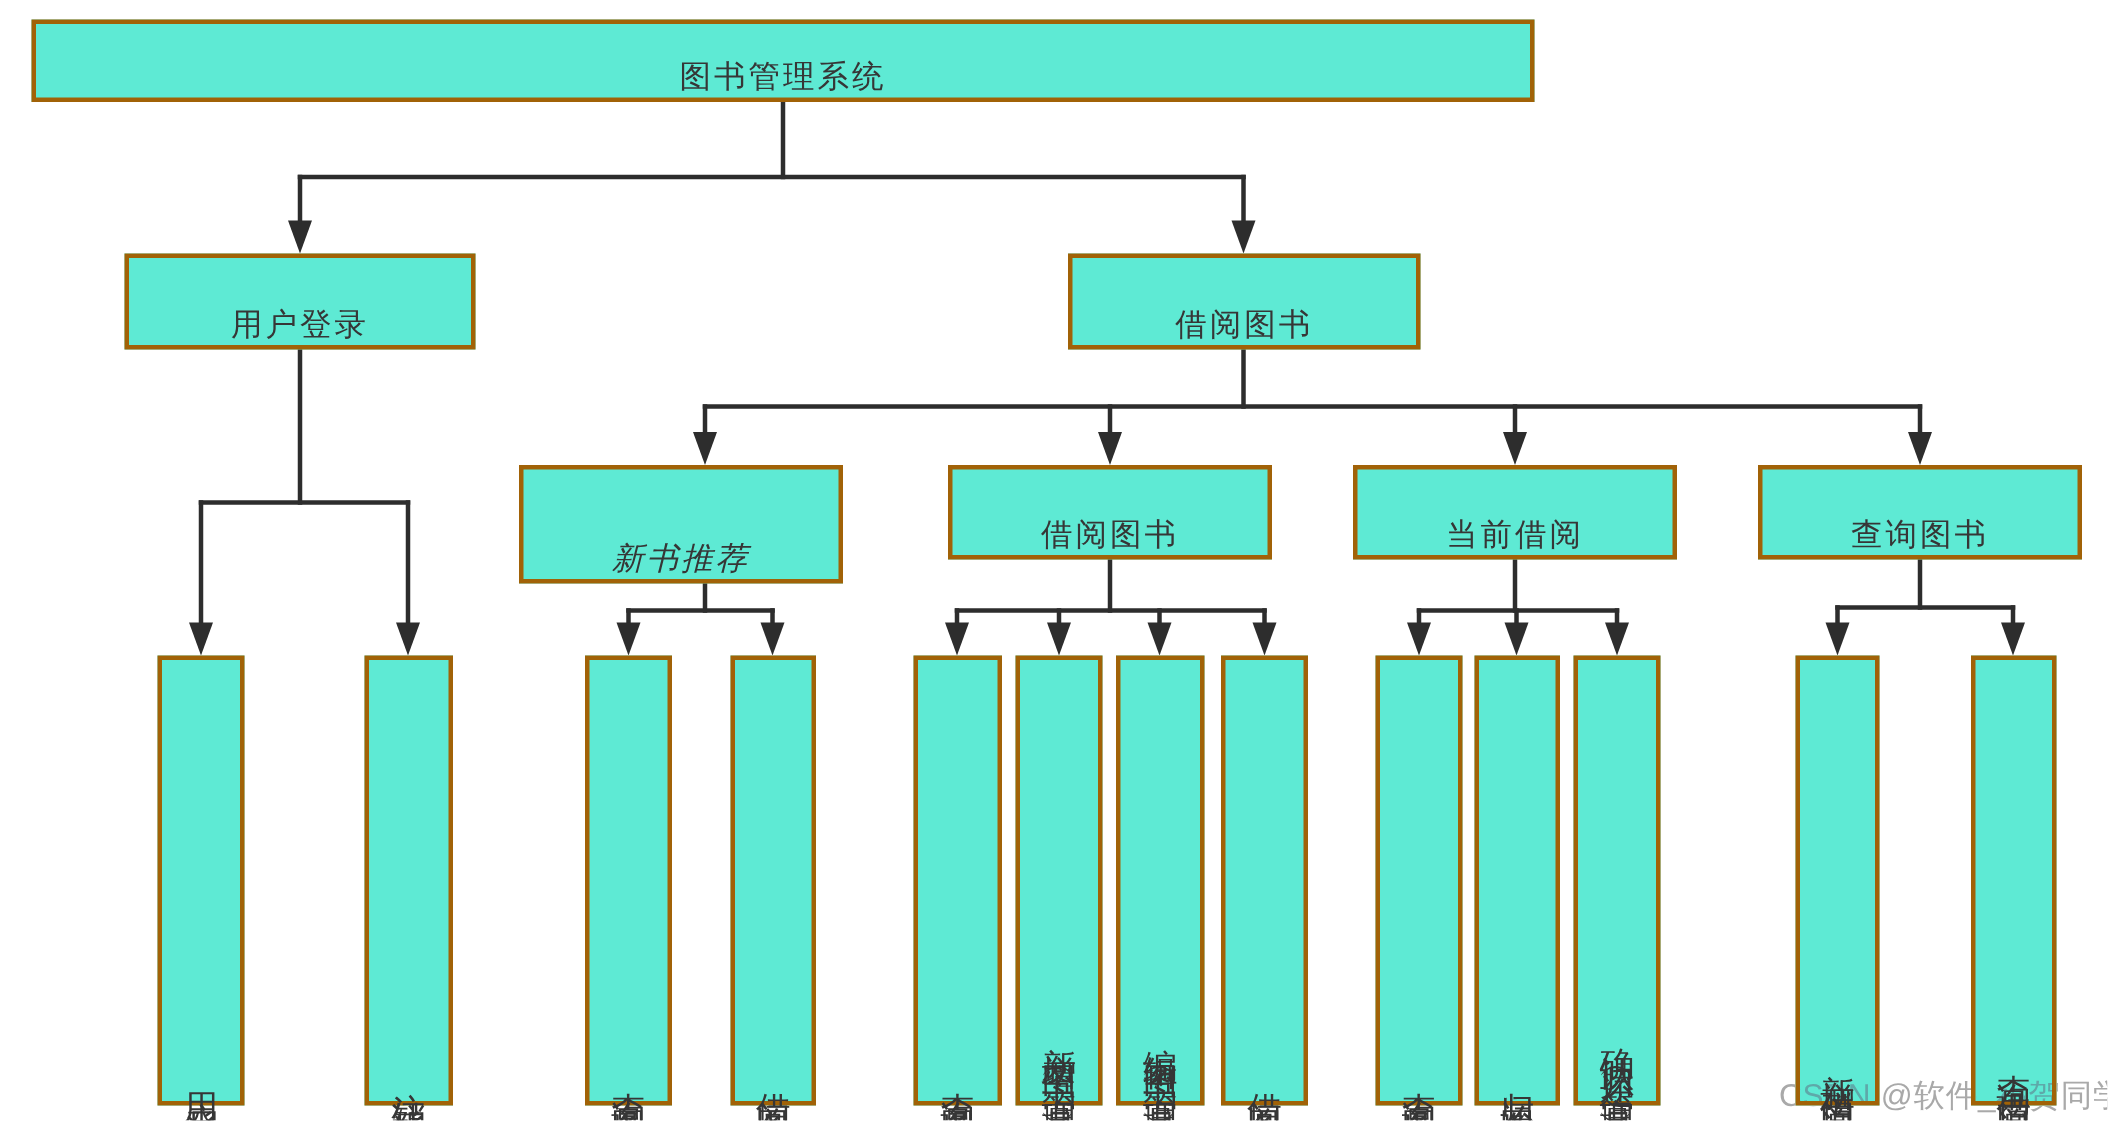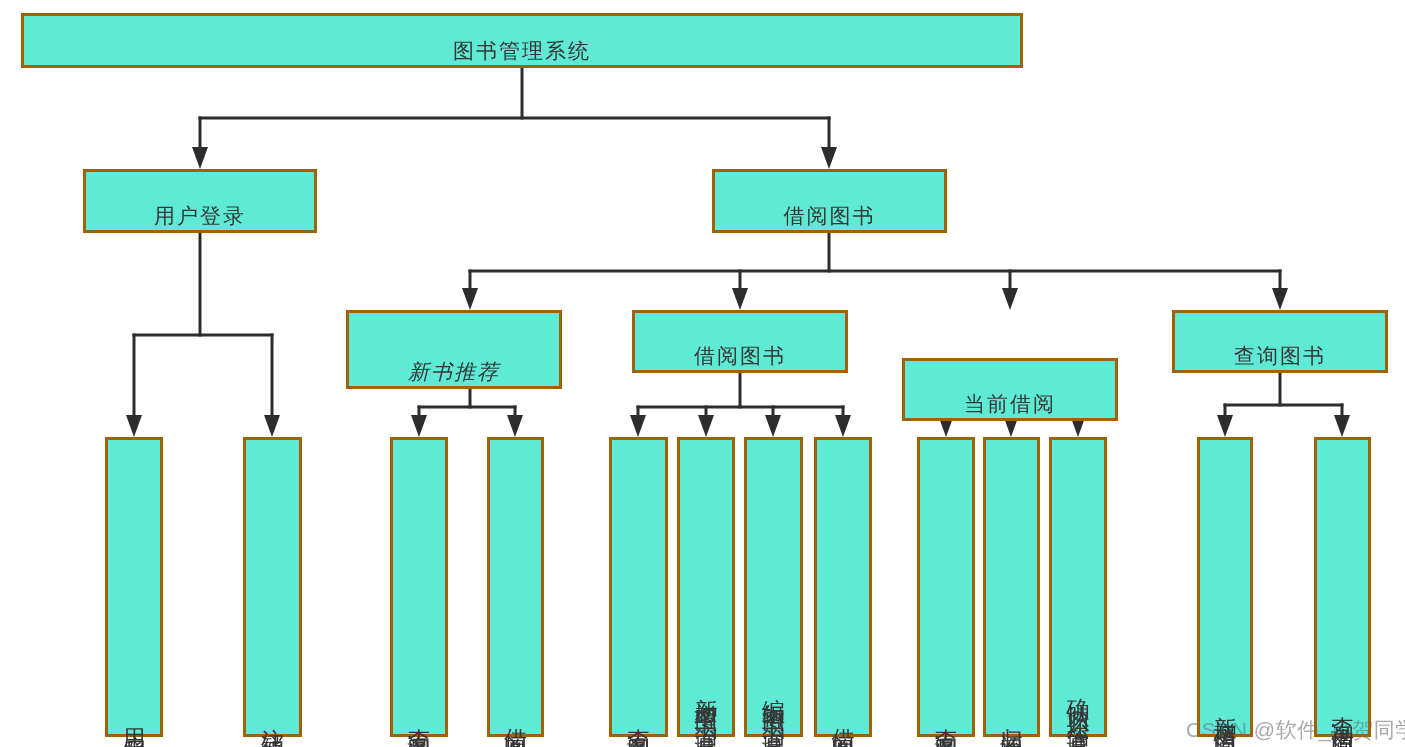--- a/index.html
+++ b/index.html
@@ -46,21 +46,21 @@
     white-space: normal;
   }
   
   #n-root            { left: 21px;   top: 13px;  width: 1002px; height: 55px; }
   
   #n-user-login      { left: 83px;   top: 169px; width: 234px;  height: 64px; }
   #n-book-mgmt       { left: 712px;  top: 169px; width: 235px;  height: 64px; }
   
   #n-new-book-rec    { left: 346px;  top: 310px; width: 216px;  height: 79px; font-style: italic; }
   #n-book-borrow     { left: 632px;  top: 310px; width: 216px;  height: 63px; }
-  #n-current-borrow  { left: 902px;  top: 310px; width: 216px;  height: 63px; margin-top: 48px; }
+  #n-current-borrow  { left: 902px;  top: 310px; width: 216px;  height: 63px; }
   #n-borrow-records  { left: 1172px; top: 310px; width: 216px;  height: 63px; }
   
   .box.v { top: 437px; height: 300px; }
   #n-ul-login    { left: 105px;  width: 58px; }
   #n-ul-logout   { left: 243px;  width: 59px; }
   #n-nbr-query   { left: 390px;  width: 58px; }
   #n-nbr-borrow  { left: 487px;  width: 57px; }
   #n-bb-query    { left: 609px;  width: 59px; }
   #n-bb-add      { left: 677px;  width: 58px; }
   #n-bb-edit     { left: 744px;  width: 59px; }

